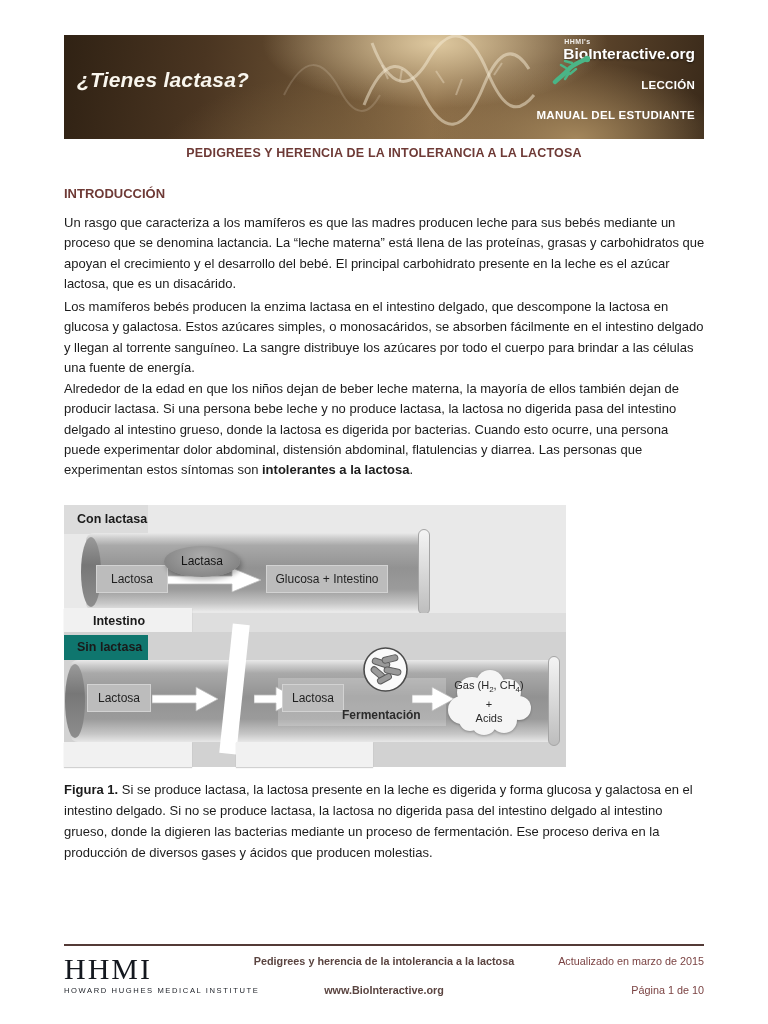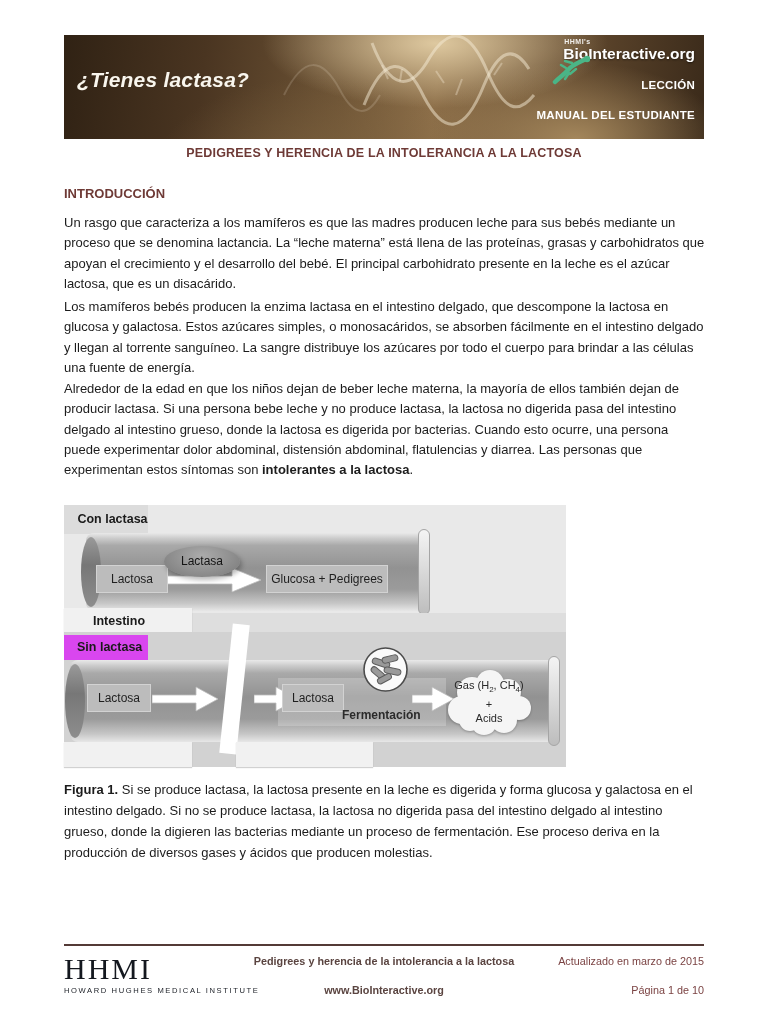--- a/index.html
+++ b/index.html
@@ -53,22 +53,22 @@
   .p3 { top:379px; }
   .p4 { top:884px; }
   .caption { position:absolute; left:64px; top:779px; width:643px; font-size:13px; line-height:21px; color:#1c1c1c; }
   b { font-weight:bold; }
 
   
   .figure { position:absolute; left:64px; top:505px; width:502px; height:262px; }
   .fig-top { position:absolute; left:0; top:0; width:502px; height:127px; background:#e9e9e9; }
   .fig-bottom { position:absolute; left:0; top:127px; width:502px; height:135px; background:#d2d2d2; }
   .panel-label { position:absolute; font-size:12.5px; font-weight:bold; color:#1a1a1a; }
-  .tl { left:0; top:0; width:84px; height:29px; background:#dcdcdc; padding:7px 0 0 13px;text-align:center; }
-  .bl { left:0; top:3px; width:84px; height:25px; background:#d946ef; padding:5px 0 0 13px; }
+  .tl { left:0; top:0; width:84px; height:29px; background:#dcdcdc; padding:7px 0 0 13px; }
+  .bl { left:0; top:3px; width:84px; height:25px; background:#0f766e; padding:5px 0 0 13px; }
 
   .tube { position:absolute; border-radius:8px;
     background:linear-gradient(180deg,#e9e9e9 0%,#cbcbcb 7%,#a9a9a9 16%,#929292 45%,#9b9b9b 72%,#c6c6c6 90%,#e7e7e7 100%);
   }
   .tube-top { left:22px; top:28px; width:340px; height:78px; }
   .tube-bottom { left:6px; top:28px; width:486px; height:82px; }
   .cap-l { position:absolute; left:-5px; top:4px; width:20px; height:calc(100% - 8px);
     background:linear-gradient(180deg,#9a9a9a,#777 40%,#8d8d8d); border-radius:50%; }
   .cap-r { position:absolute; right:-4px; top:-4px; width:12px; height:calc(100% + 8px);
     background:linear-gradient(180deg,#f4f4f4,#bdbdbd); border:1px solid #a5a5a5; border-radius:6px; }
@@ -166,21 +166,21 @@
       <div class="panel-label tl">Con lactasa</div>
       <div class="tube tube-top">
         <div class="cap-l"></div>
         <div class="cap-r"></div>
       </div>
       <svg class="arrow a1" width="100" height="26" viewBox="0 0 100 26">
           <polygon points="0,9 68,9 68,1 97,13 68,25 68,17 0,17"></polygon>
         </svg>
       <div class="gbox lactosa1">Lactosa</div>
       <div class="enzyme">Lactasa</div>
-      <div class="gbox products">Glucosa + Pedigrees</div>
+      <div class="gbox products">Glucosa + Intestino</div>
       <div class="band-top"></div>
       <div class="strip-label si-top">Intestino delgado</div>
     </div>
 
     <div class="fig-bottom">
       <div class="panel-label bl">Sin lactasa</div>
       <div class="tube tube-bottom">
         <div class="cap-l"></div>
         <div class="cap-r"></div>
       </div>

